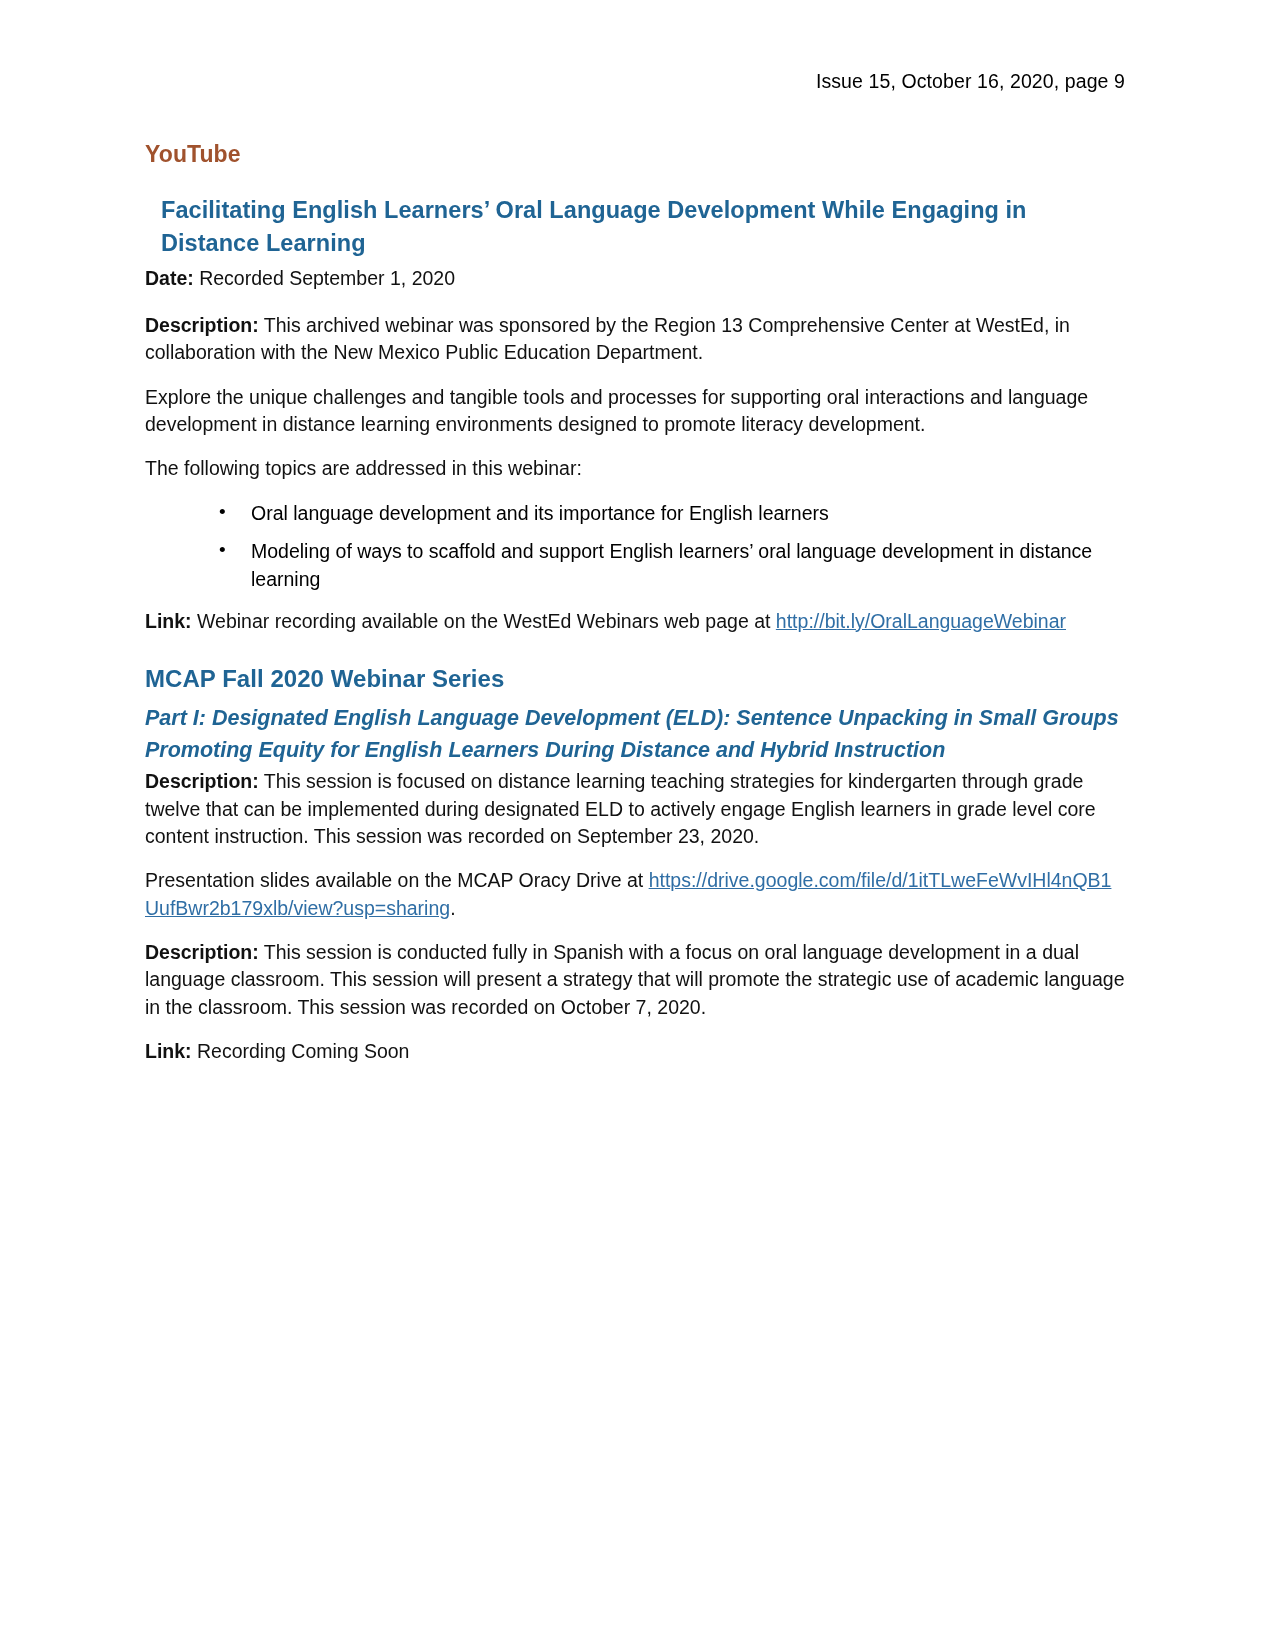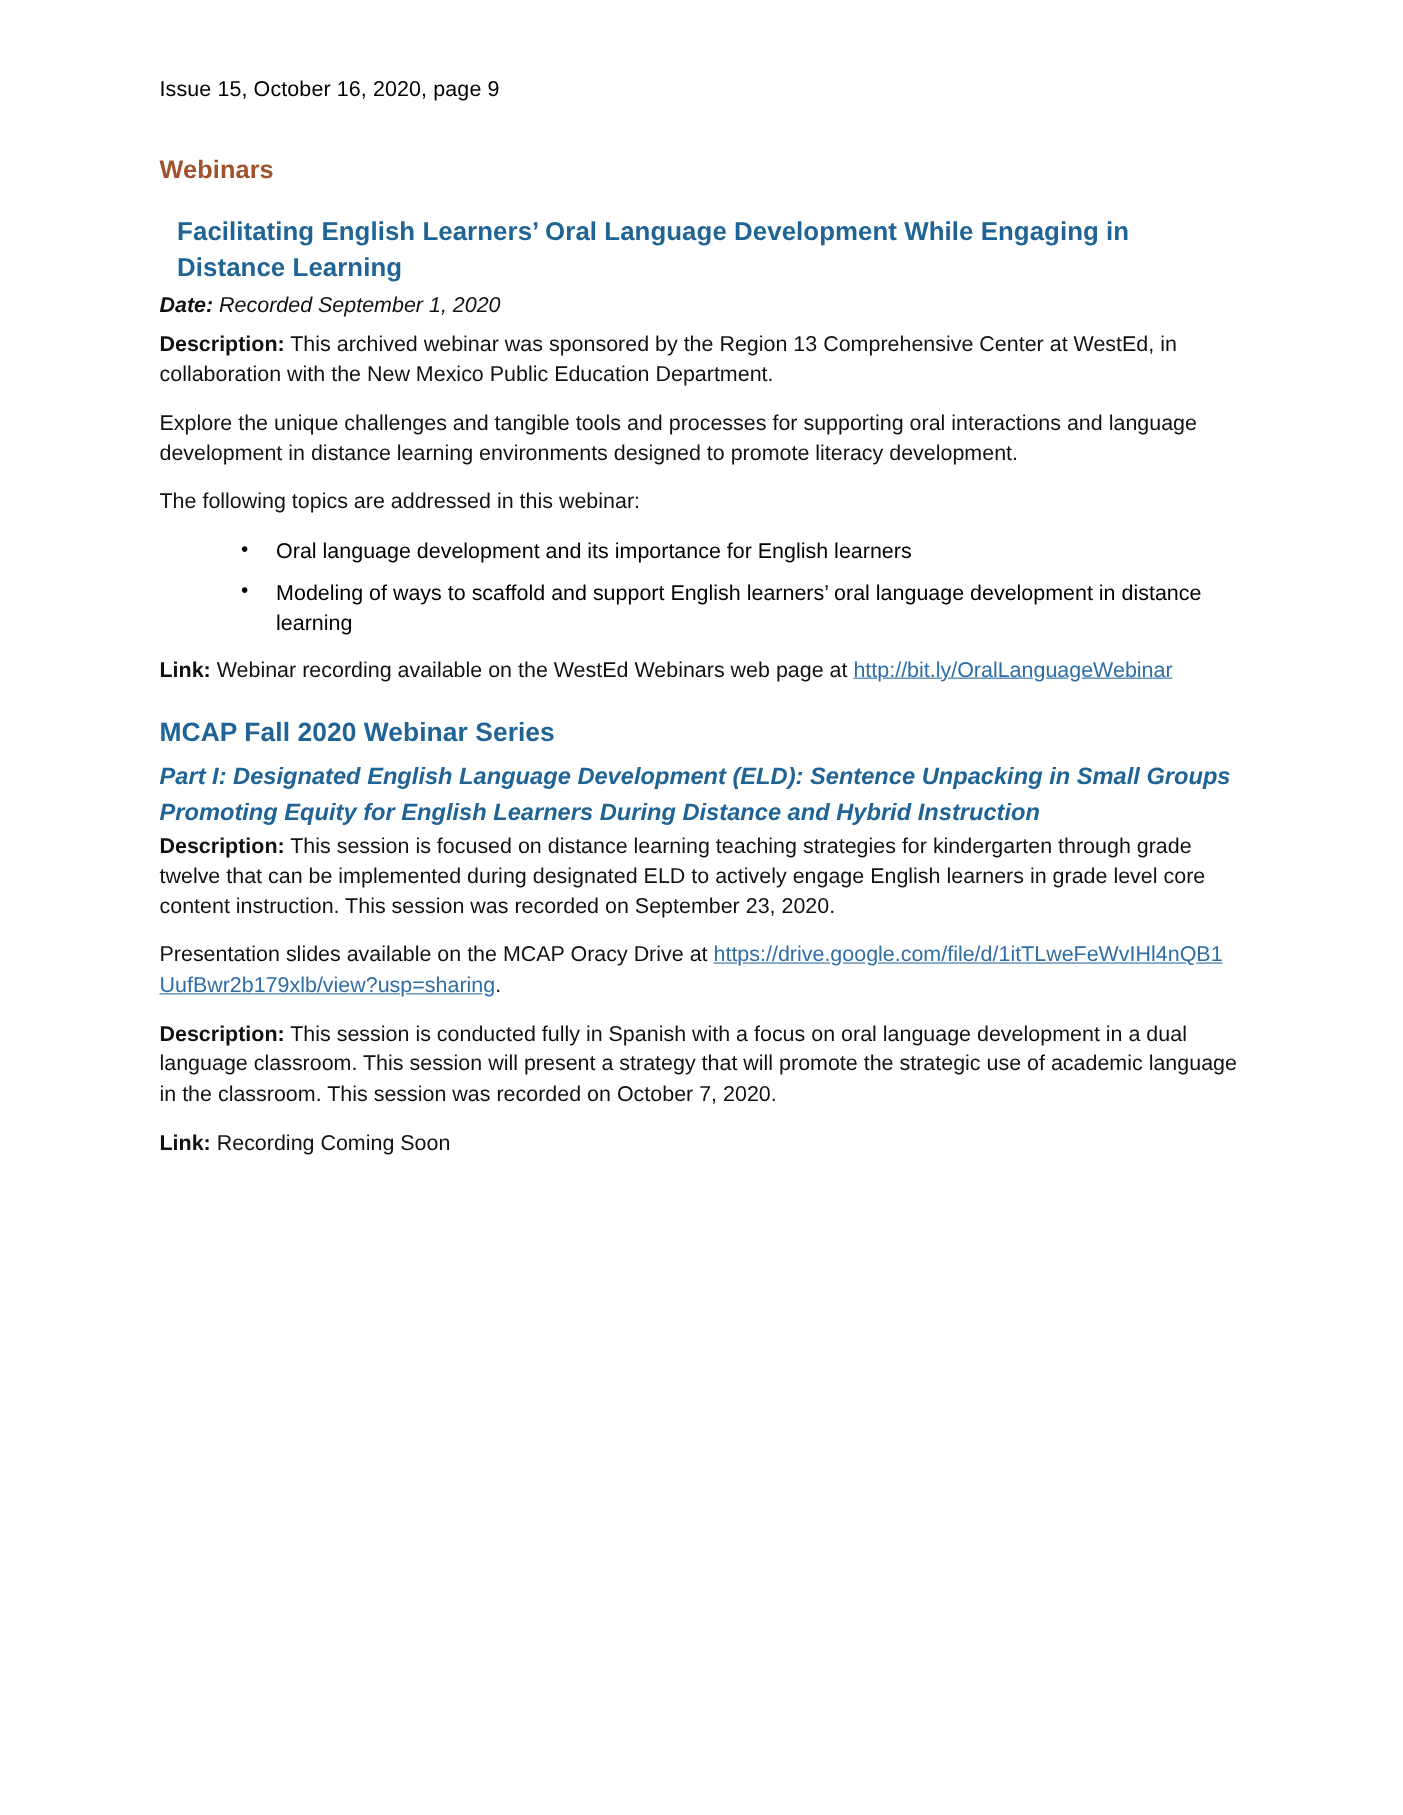--- a/index.html
+++ b/index.html
@@ -16,21 +16,21 @@
     overflow: hidden;
   }
   .page {
     position: relative;
     width: 1275px;
     height: 1650px;
     box-sizing: border-box;
     padding: 70px 150px 0 145px;
   }
   .header-line {
-    text-align: left;
+    text-align: right;
     font-size: 19.5px;
     color: #000;
     letter-spacing: 0.1px;
     margin: 0 0 48px 0;
   }
   .section-title {
     color: #a0522d;
     font-size: 23px;
     font-weight: bold;
     margin: 0 0 26px 0;
@@ -58,22 +58,21 @@
     line-height: 1.48;
     margin: 4px 0 2px 0;
   }
   p.body {
     font-size: 19.5px;
     line-height: 1.4;
     margin: 0 0 17px 0;
     color: #111;
   }
   p.tight {
-    margin-bottom: 8px;
-    font-style: italic;
+    margin-bottom: 20px;
   }
   .lbl {
     font-weight: bold;
   }
   ul.bullets {
     margin: 4px 0 14px 0;
     padding-left: 74px;
     list-style: none;
   }
   ul.bullets li {
@@ -96,21 +95,21 @@
     word-break: break-all;
   }
 </style>
 </head>
 <body>
 
 <div class="page">
 
   <div class="header-line">Issue 15, October 16, 2020, page 9</div>
 
-  <h1 class="section-title">Webinars</h1>
+  <h1 class="section-title">YouTube</h1>
 
   <h2 class="h2-blue">Facilitating English Learners’ Oral Language Development While Engaging in Distance Learning</h2>
 
   <p class="body tight">
     <span class="lbl">Date:</span><span> Recorded September 1, 2020</span>
   </p>
 
   <p class="body">
     <span class="lbl">Description:</span><span> This archived webinar was sponsored by the Region 13 Comprehensive Center at WestEd, in collaboration with the New Mexico Public Education Department.</span>
   </p>

